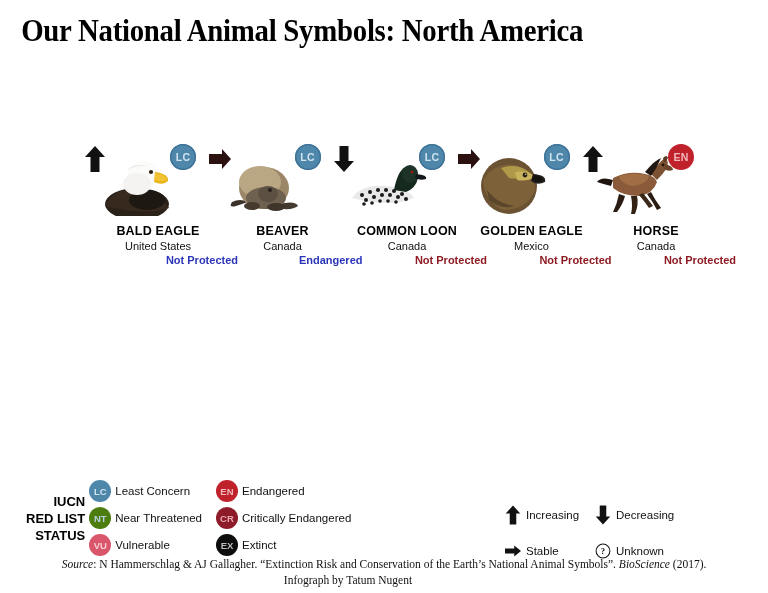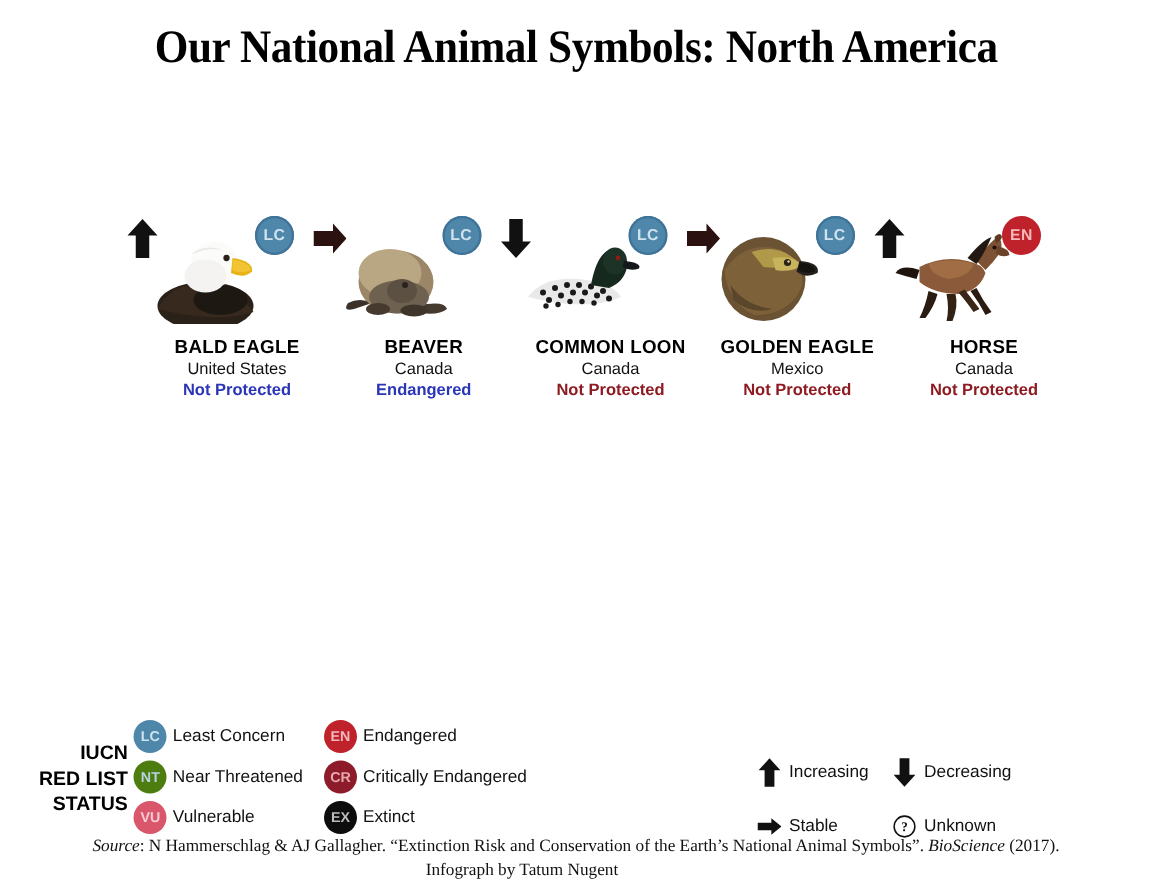--- a/index.html
+++ b/index.html
@@ -8,21 +8,21 @@
     background:#ffffff;
     font-family:"Liberation Sans", sans-serif;
     color:#111;
     position:relative;
     overflow:hidden;
   }
 
   
   .title-bar{
     position:absolute;top:0;left:0;width:768px;height:62px;
-    display:flex;align-items:center;justify-content:center;
+    display:flex;align-items:center;
   }
   .title{
     font-family:"Liberation Serif", serif;
     font-weight:bold;
     font-size:31px;
     letter-spacing:-0.3px;
     color:#000;
     transform:scaleX(0.93);
     white-space:nowrap;
   }
@@ -64,21 +64,21 @@
 
   .animal-name{
     margin-top:6px;
     font-size:12.5px;font-weight:bold;color:#000;
     letter-spacing:0.2px;white-space:nowrap;text-align:center;
   }
   .animal-country{
     margin-top:2px;font-size:11px;color:#111;text-align:center;
   }
   .animal-status{
-    margin-top:2px;font-size:11px;font-weight:bold;text-align:center;
+    margin-top:2px;font-size:11px;font-weight:bold;text-align:right;
   }
   .status-blue{color:#2b35b8;}
   .status-red{color:#8e1b22;}
 
   
   .animal .animal-name,.animal .animal-country,.animal .animal-status{
     width:160px;margin-left:auto;margin-right:auto;
   }
 
   

